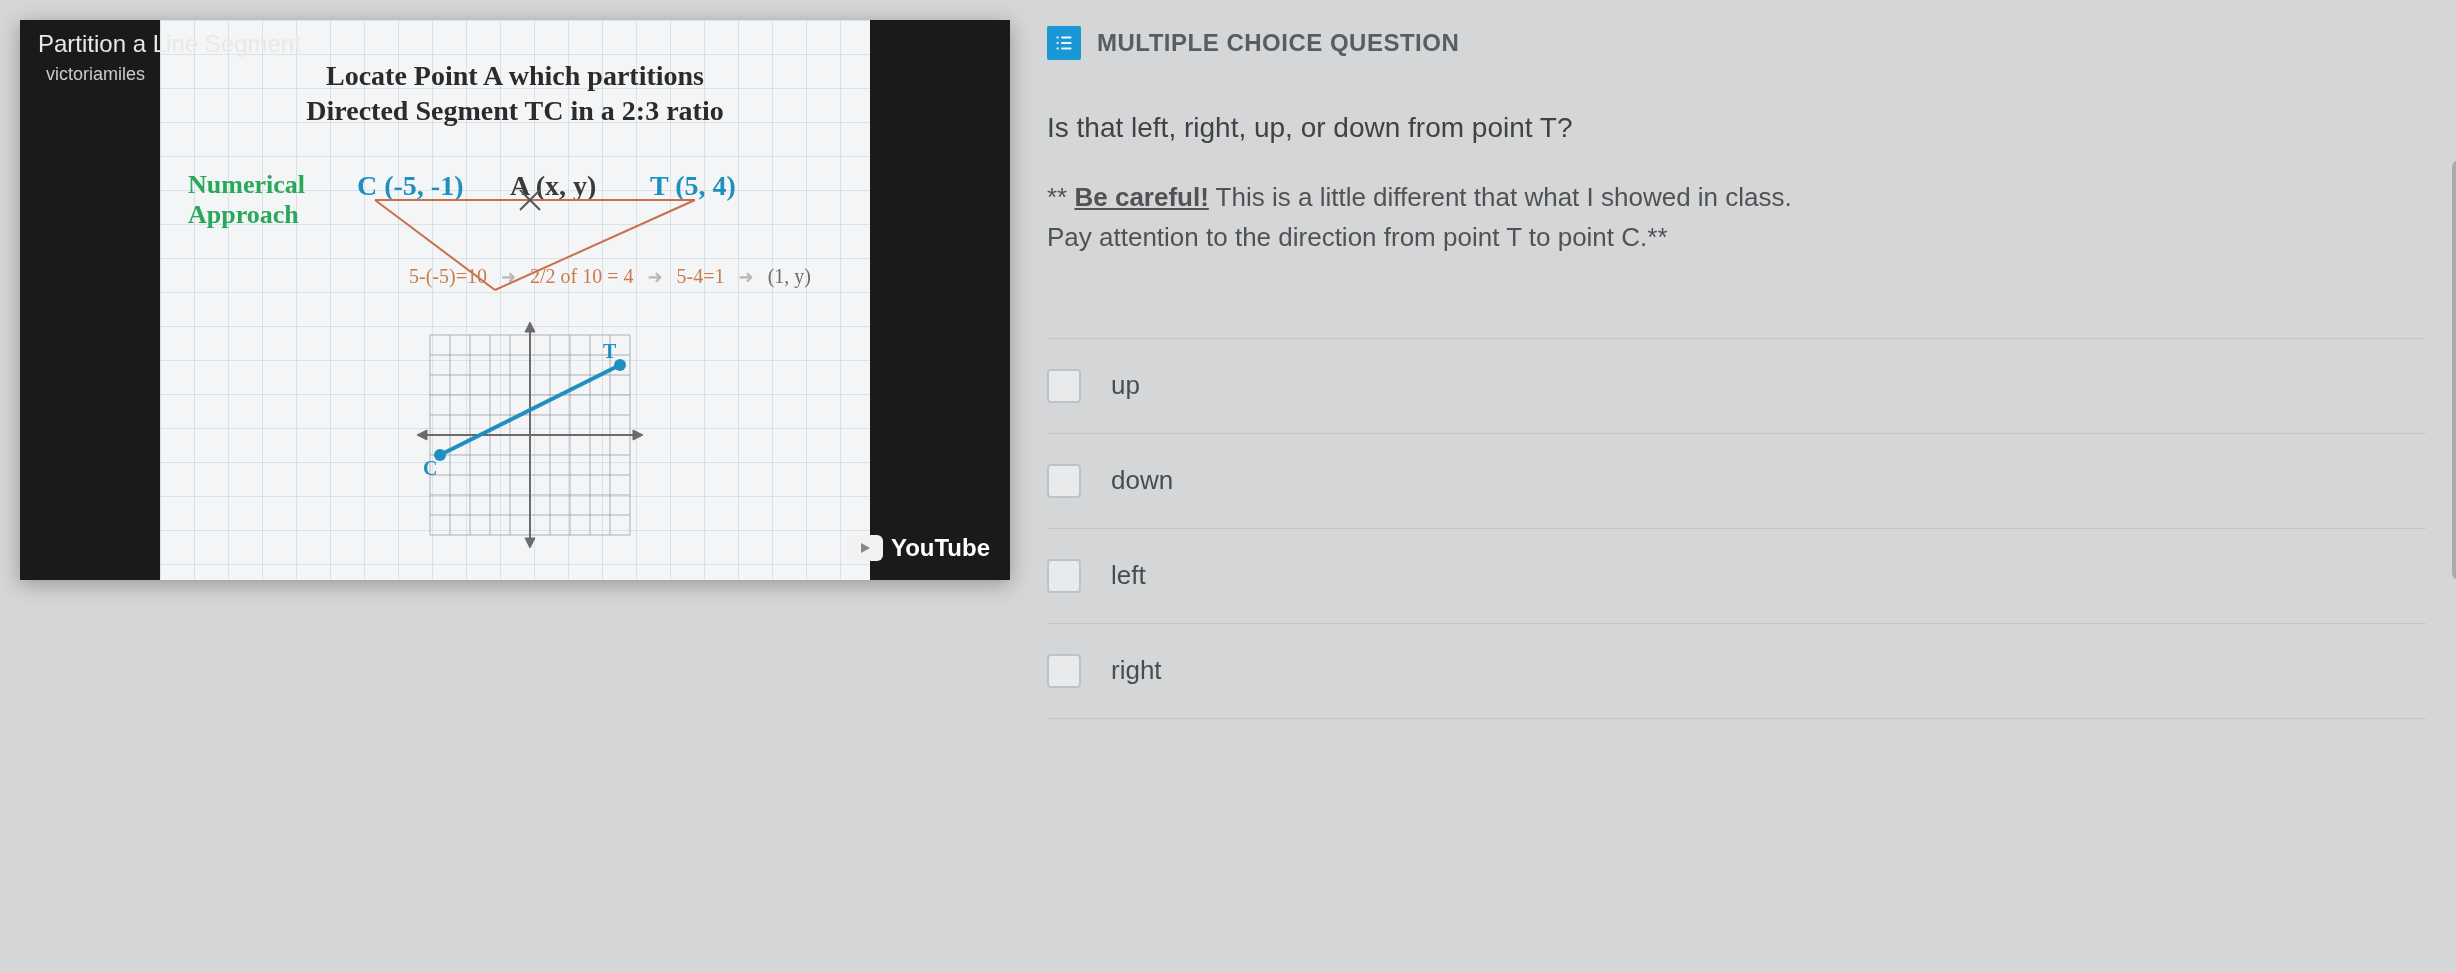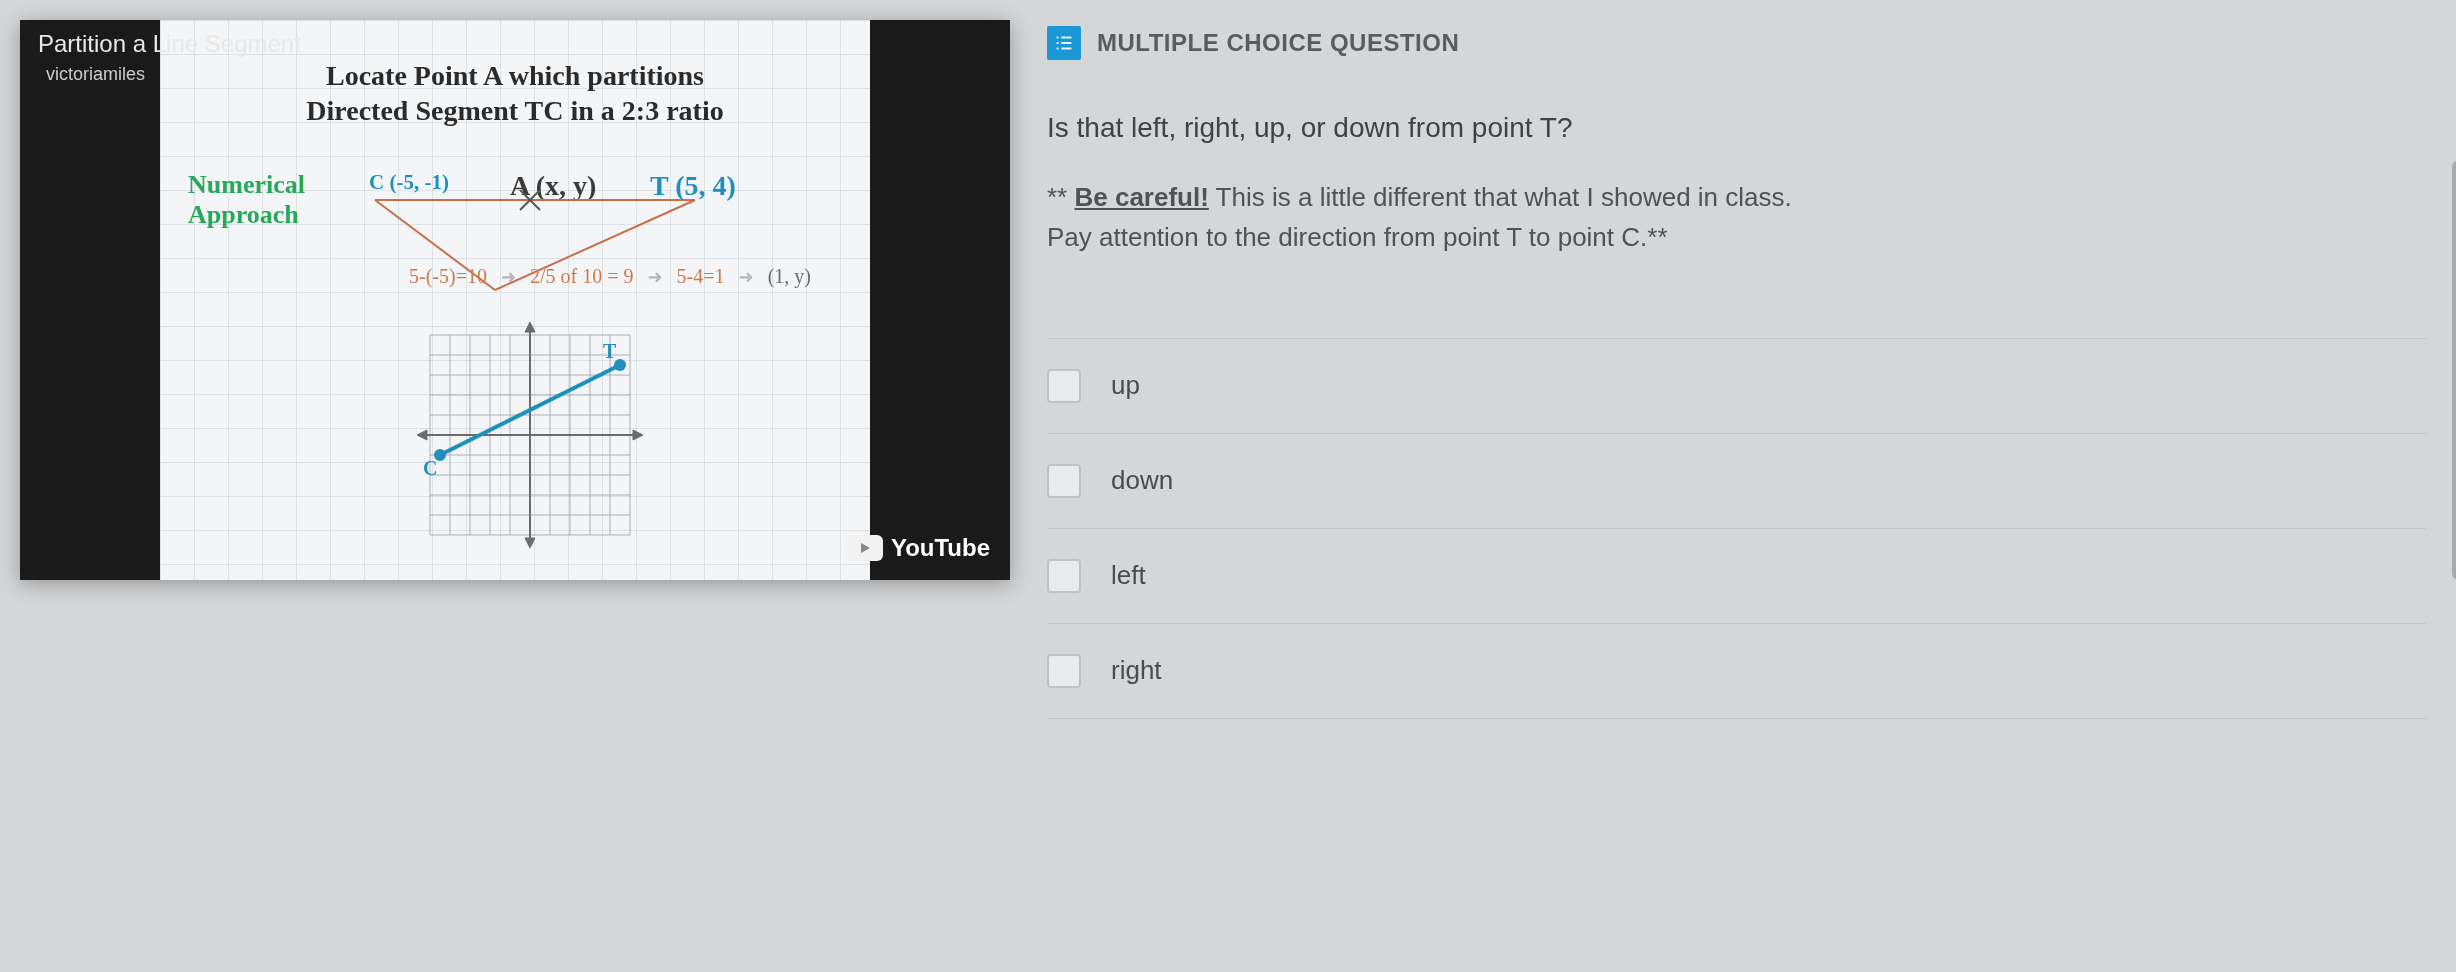--- a/index.html
+++ b/index.html
@@ -59,21 +59,21 @@
   .approach {
     position: absolute;
     top: 150px; left: 28px;
     font-family: Georgia, serif;
     font-size: 26px;
     color: #2aa85a;
     font-weight: 700;
     line-height: 1.15;
     text-align: left;
   }
-  .pt-c { position:absolute; top:150px; left:209px; font-family:Georgia,serif; font-size:21px; font-weight:700; color:#1f8fbf; }
+  .pt-c { position:absolute; top:150px; left:197px; font-family:Georgia,serif; font-size:28px; font-weight:700; color:#1f8fbf; }
   .pt-a { position:absolute; top:150px; left:350px; font-family:Georgia,serif; font-size:28px; font-weight:700; color:#3a3a3a; }
   .pt-t { position:absolute; top:150px; left:490px; font-family:Georgia,serif; font-size:28px; font-weight:700; color:#1f8fbf; }
   .calc-row {
     position:absolute;
     top:245px; left:249px; right:20px;
     font-family:Georgia,serif;
     font-size:20px;
     color:#cc7a4a;
     display:flex;
     align-items:center;
@@ -188,21 +188,21 @@
         <line x1="20" y1="10" x2="340" y2="10" stroke="#c96f4a" stroke-width="2"></line>
         <line x1="20" y1="10" x2="140" y2="100" stroke="#c96f4a" stroke-width="2"></line>
         <line x1="140" y1="100" x2="340" y2="10" stroke="#c96f4a" stroke-width="2"></line>
         <line x1="165" y1="0" x2="185" y2="20" stroke="#555" stroke-width="2"></line>
         <line x1="185" y1="0" x2="165" y2="20" stroke="#555" stroke-width="2"></line>
       </svg>
 
       <div class="calc-row">
         <span>5-(-5)=10</span>
         <span class="arrow">➜</span>
-        <span>2/5 of 10 = 9</span>
+        <span>2/2 of 10 = 4</span>
         <span class="arrow">➜</span>
         <span>5-4=1</span>
         <span class="arrow">➜</span>
         <span class="res">(1, y)</span>
       </div>
 
       <svg class="graph" viewBox="0 0 230 230">
         <g stroke="#6b6b6b" stroke-width="1">
 
           <g stroke="#9aa0a4" stroke-width="0.8">

